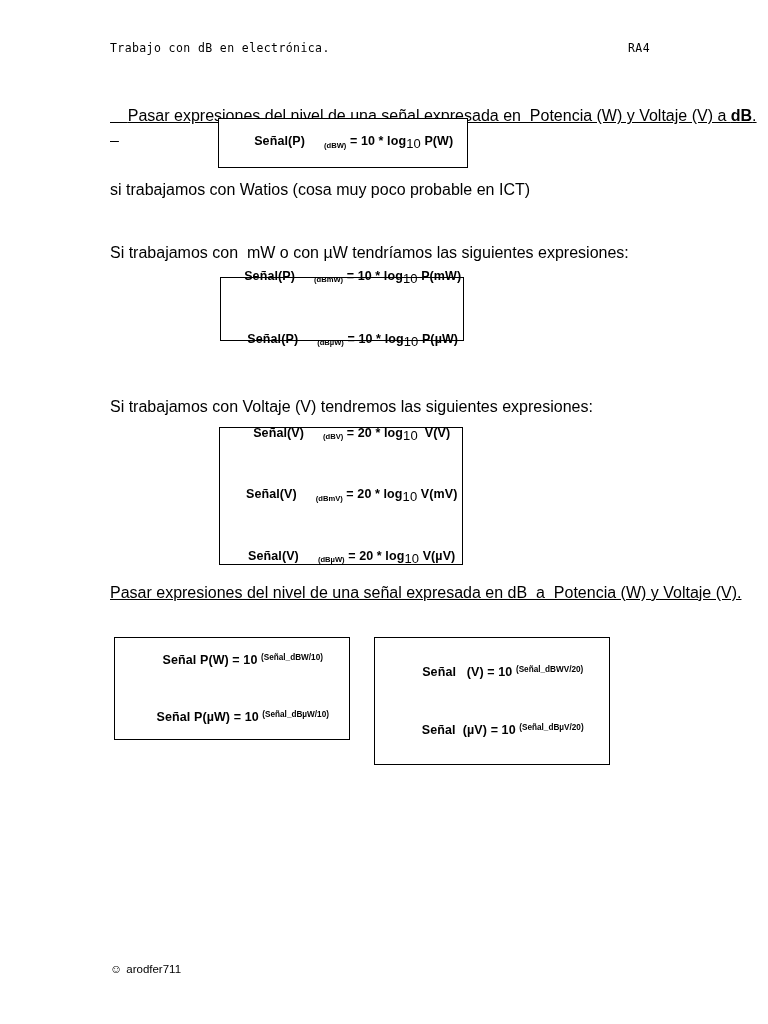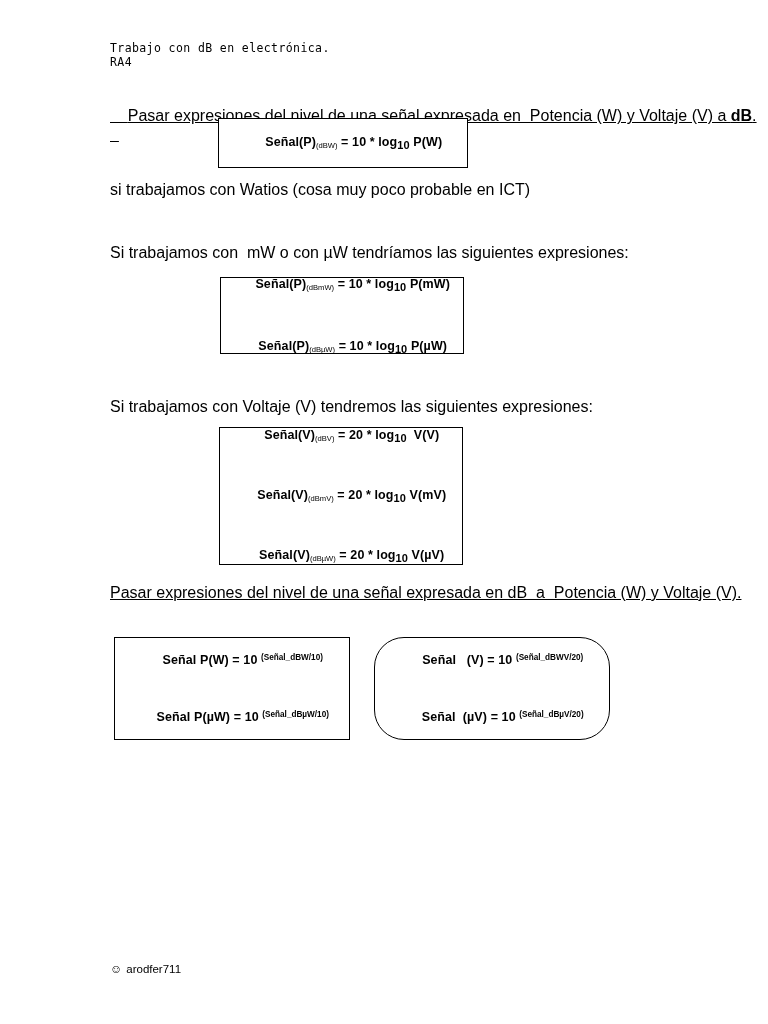--- a/index.html
+++ b/index.html
@@ -27,21 +27,20 @@
     left: 110px;
     top: 41px;
     width: 540px;
     display: flex;
     justify-content: space-between;
     align-items: baseline;
     font-family: "DejaVu Sans Mono", "Liberation Mono", monospace;
     font-size: 11.5px;
     letter-spacing: 0.4px;
     white-space: pre;
-    flex-direction: column;
   }
 
   
   .para {
     position: absolute;
     font-size: 16px;
     line-height: 1.2;
     white-space: pre;
     font-stretch: condensed;
   }
@@ -63,33 +62,34 @@
   }
   .fline {
     font-size: 12.5px;
     font-weight: bold;
     white-space: pre;
     text-align: center;
     letter-spacing: 0.1px;
   }
   .fline sub {
     font-size: 7.6px;
-    font-weight: normal;
+    font-weight: bold;
     vertical-align: -0.28em;
     letter-spacing: 0;
+    padding-left: 19px;
   }
   .fline sup {
     font-size: 8.2px;
     font-weight: bold;
     vertical-align: 0.52em;
     letter-spacing: 0;
   }
   .fline .logsub {
-    font-size: 11px;
-    font-weight: bold;
+    font-size: 13px;
+    font-weight: normal;
     vertical-align: -0.25em;
   }
 
   
   .footer {
     position: absolute;
     left: 110px;
     top: 963px;
     font-size: 11.5px;
     display: flex;
@@ -119,21 +119,21 @@
   <div class="fbox" style="left:218px; top:118px; width:250px; height:50px;">
     <div class="fline">
       <span>Señal(P)</span><sub>(dBW)</sub><span> = 10 * log</span><span class="logsub">10</span><span> P(W)</span>
     </div>
   </div>
 
   <div class="para" style="left:110px; top:243px;">Si trabajamos con  mW o con µW tendríamos las siguientes expresiones:</div>
 
   <div class="para" style="left:110px; top:180px;">si trabajamos con Watios (cosa muy poco probable en ICT)</div>
 
-  <div class="fbox" style="left:220px; top:277px; width:244px; height:77px; gap:18px;">
+  <div class="fbox" style="left:220px; top:277px; width:244px; height:64px; gap:18px;">
     <div class="fline">
       <span>Señal(P)</span><sub>(dBmW)</sub><span> = 10 * log</span><span class="logsub">10</span><span> P(mW)</span>
     </div>
     <div class="fline">
       <span>Señal(P)</span><sub>(dBµW)</sub><span> = 10 * log</span><span class="logsub">10</span><span> P(µW)</span>
     </div>
   </div>
 
   <div class="para" style="left:110px; top:397px;">Si trabajamos con Voltaje (V) tendremos las siguientes expresiones:</div>
 
@@ -153,21 +153,21 @@
 
   <div class="fbox" style="left:114px; top:637px; width:236px; height:103px; gap:15px;">
     <div class="fline">
       <span>Señal P(W) = 10 </span><sup>(Señal_dBW/10)</sup>
     </div>
     <div class="fline">
       <span>Señal P(µW) = 10 </span><sup>(Señal_dBµW/10)</sup>
     </div>
   </div>
 
-  <div class="fbox" style="left:374px; top:637px; width:236px; height:103px; gap:15px;border-radius:30px;">
+  <div class="fbox" style="left:374px; top:637px; width:236px; height:128px; gap:15px;">
     <div class="fline">
       <span>Señal   (V) = 10 </span><sup>(Señal_dBWV/20)</sup>
     </div>
     <div class="fline">
       <span>Señal  (µV) = 10 </span><sup>(Señal_dBµV/20)</sup>
     </div>
   </div>
 
   <div class="footer">
     <span class="smiley">☺</span><span>arodfer711</span>

